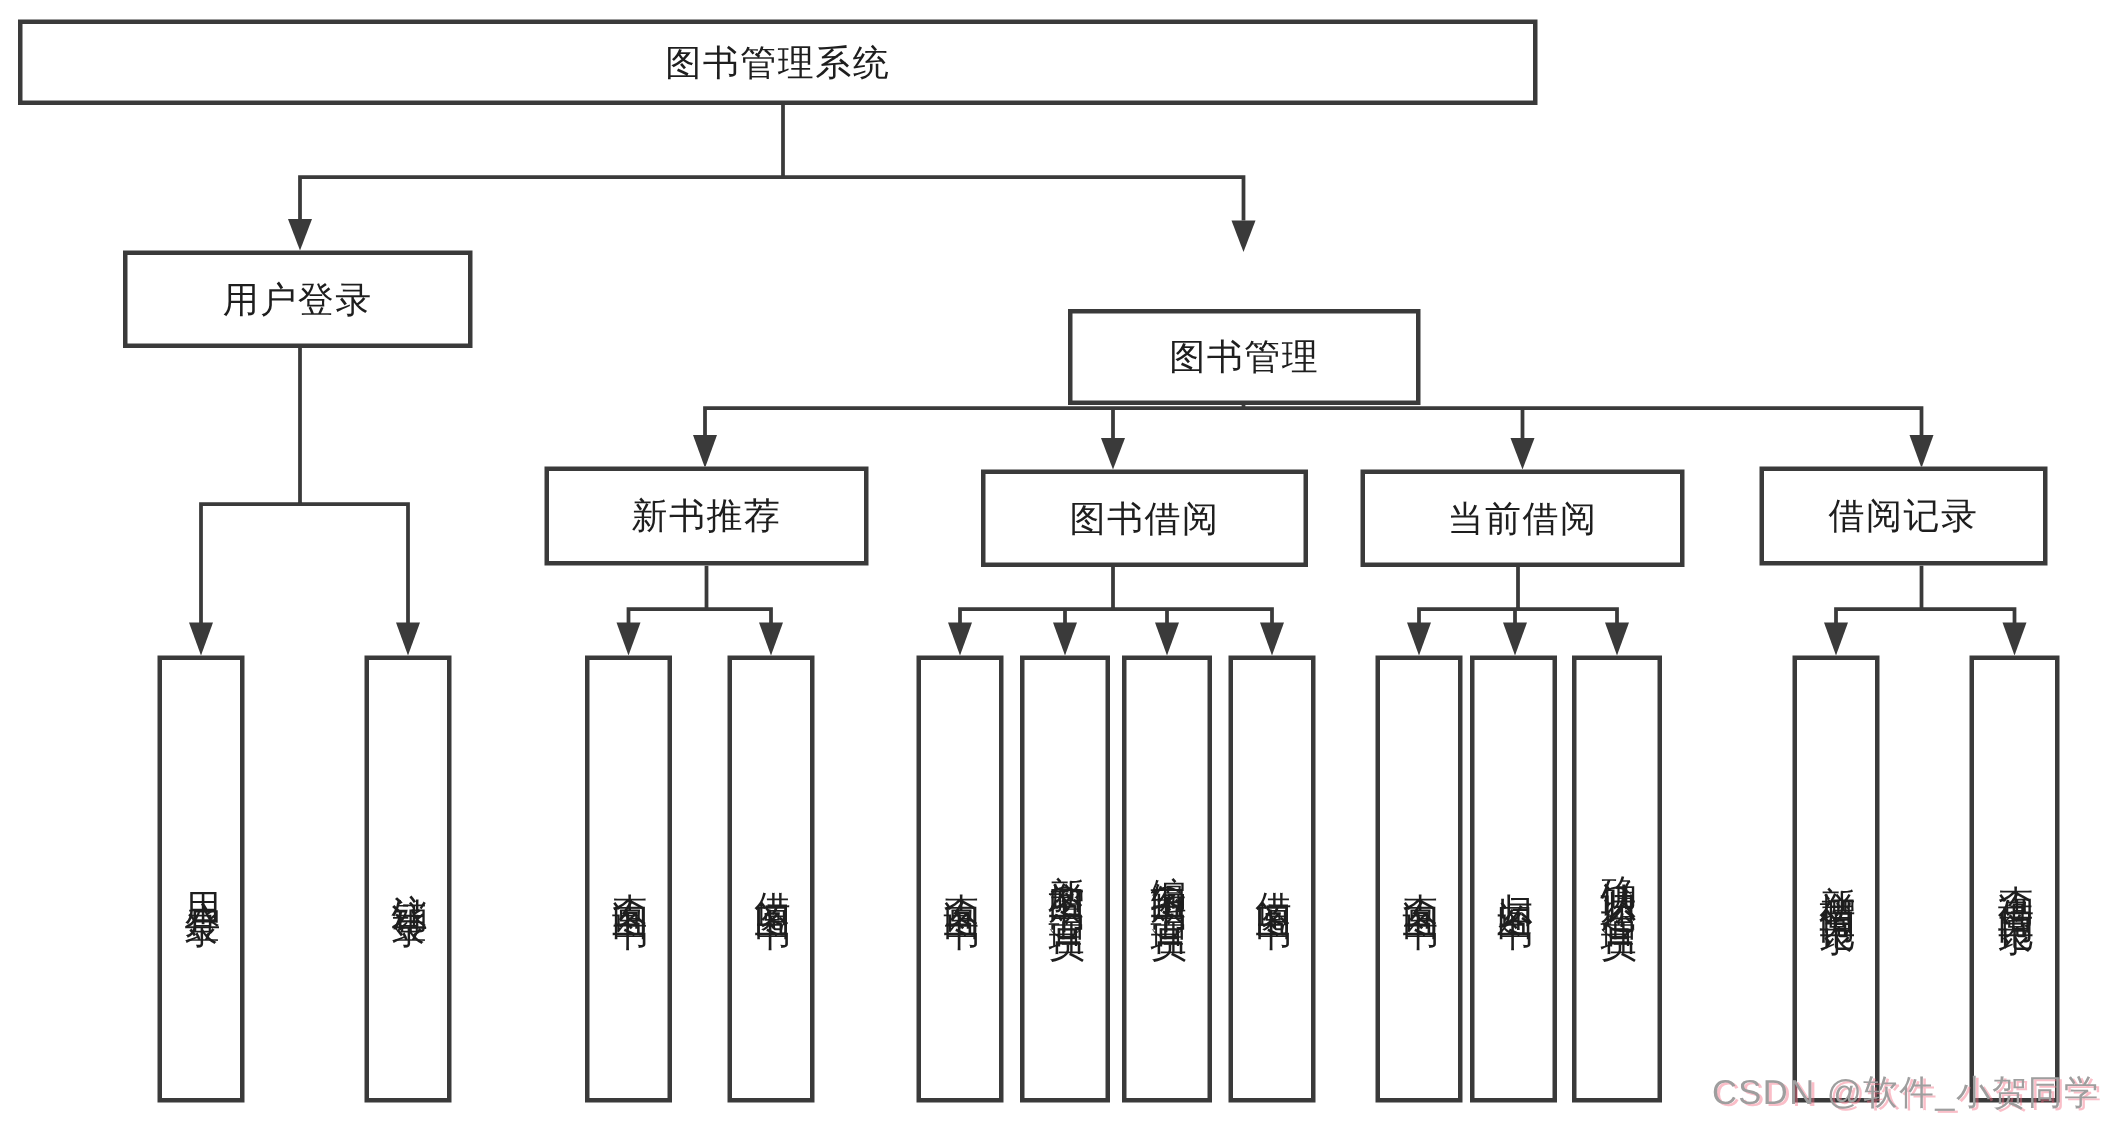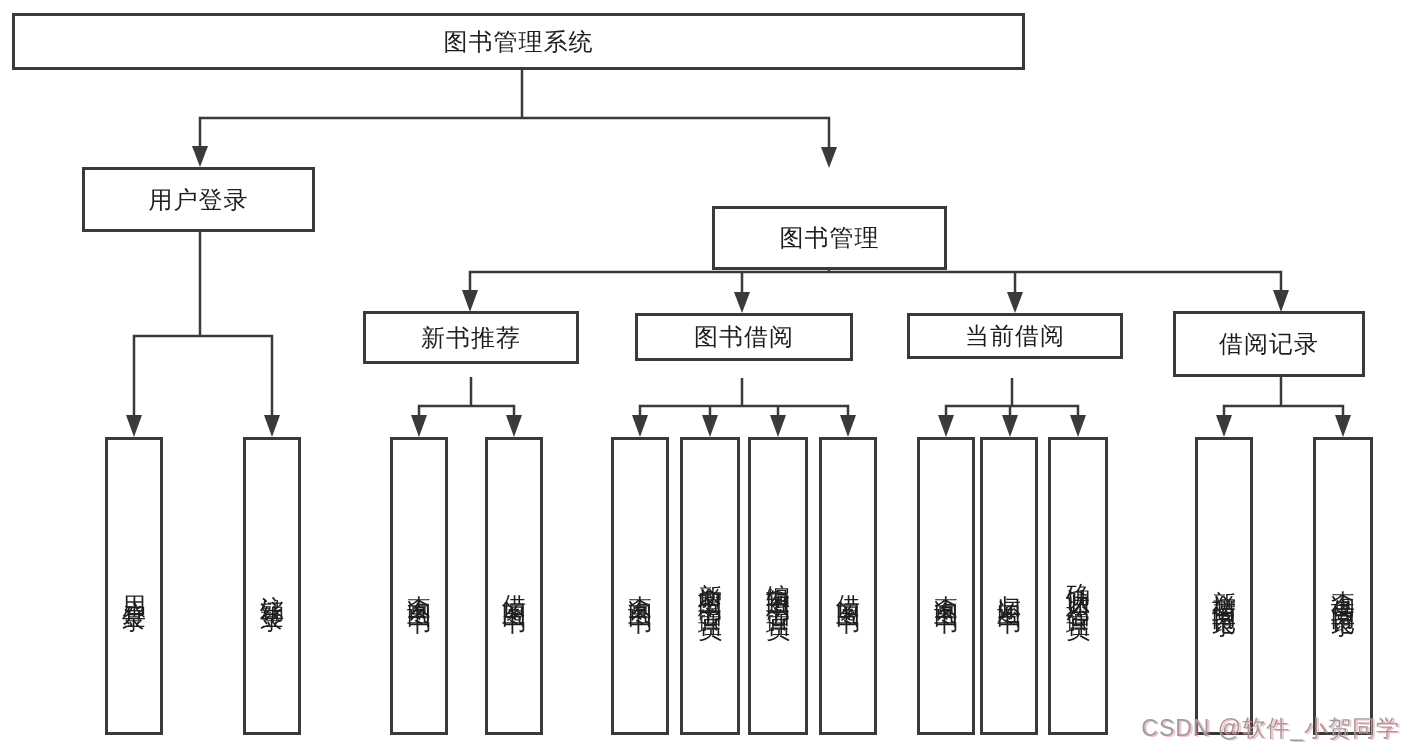--- a/index.html
+++ b/index.html
@@ -19,23 +19,23 @@
     display:flex;align-items:center;justify-content:center;
   }
   .vtext{
     writing-mode:vertical-rl;text-orientation:upright;
     font-size:24px;letter-spacing:5px;line-height:1;color:#1e1e1e;
   }
   
   .root{left:12px;top:13px;width:1013px;height:57px;}
   .n-user-login{left:82px;top:167px;width:233px;height:65px;}
   .n-book-mgmt{left:712px;top:168px;width:235px;height:64px;margin-top:38px;}
-  .n-new-book{left:363px;top:311px;width:216px;height:53px;}
-  .n-book-borrow{left:635px;top:313px;width:218px;height:48px;}
-  .n-cur-borrow{left:907px;top:313px;width:216px;height:46px;}
+  .n-new-book{left:363px;top:311px;width:216px;height:66px;}
+  .n-book-borrow{left:654px;top:313px;width:218px;height:65px;}
+  .n-cur-borrow{left:907px;top:313px;width:216px;height:65px;}
   .n-borrow-rec{left:1173px;top:311px;width:192px;height:66px;}
   
   .lf-a1{left:105px;} .lf-a2{left:243px;}
   .lf-b1{left:390px;} .lf-b2{left:485px;}
   .lf-c1{left:611px;} .lf-c2{left:680px;width:60px;} .lf-c3{left:748px;width:60px;} .lf-c4{left:819px;}
   .lf-d1{left:917px;} .lf-d2{left:980px;} .lf-d3{left:1048px;width:60px;}
   .lf-e1{left:1195px;} .lf-e2{left:1313px;width:60px;}
   .watermark{
     position:absolute;right:5px;bottom:3px;font-size:23px;color:#9e9e9e;
     letter-spacing:1px;text-shadow:2px 1px 0 rgba(244,110,134,0.45);

